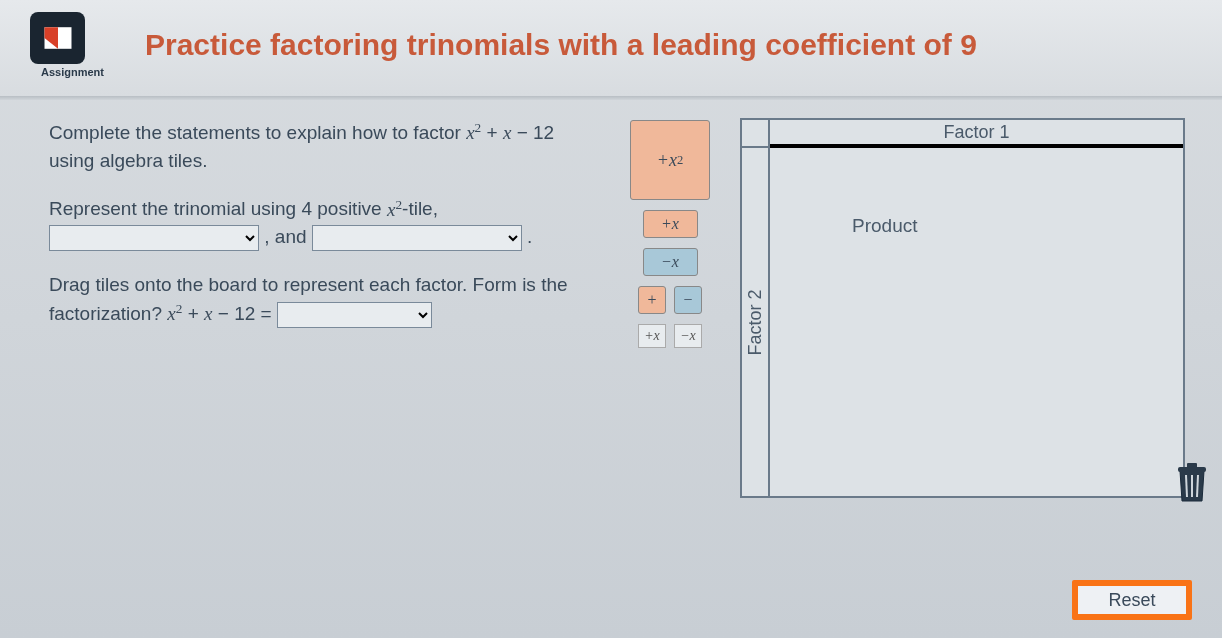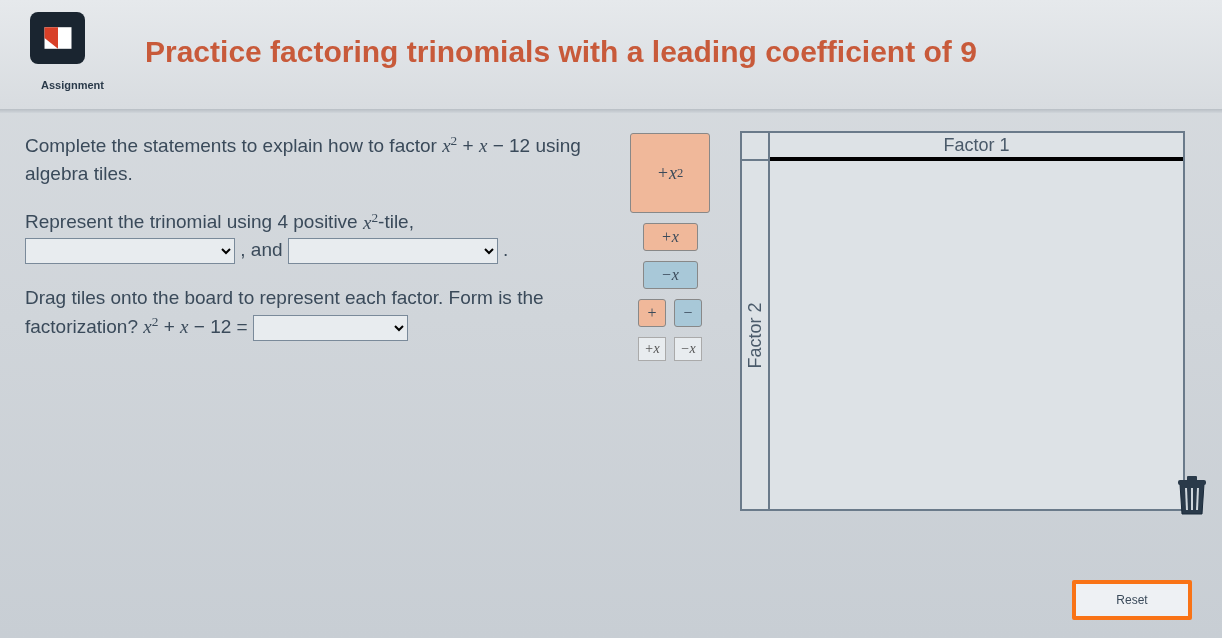--- a/index.html
+++ b/index.html
@@ -32,42 +32,42 @@
   width: 36px;
   height: 36px;
   position: relative;
 }
 .logo-inner svg { width: 100%; height: 100%; }
 .logo-label {
   font-size: 11px;
   color: #2a3a4a;
   font-weight: bold;
   text-align: center;
-  margin-top: 15px;
+  margin-top: 2px;
 }
 .logo-wrap { display: flex; flex-direction: column; align-items: center; margin-right: 30px; }
 .title {
   font-size: 30px;
   font-weight: bold;
   color: #c85a3a;
   line-height: 1.25;
 }
 .divider { height: 4px; background: linear-gradient(to bottom, #b8bec4, #d0d5da); }
 .content {
   display: flex;
   padding: 18px 20px 10px 25px;
   gap: 20px;
 }
 .left {
   width: 575px;
   font-size: 19px;
   color: #3a4a5a;
   line-height: 1.45;
 }
-.left p { margin-bottom: 20px; }
+.left p { margin-bottom: 20px; margin-left: 24px; }
 .math-var { font-style: italic; font-family: 'Times New Roman', serif; }
 sup { font-size: 0.7em; vertical-align: super; font-style: normal; }
 select.blank {
   border: 1px solid #7a8a9a;
   background: #e8ecef;
   height: 26px;
   font-size: 14px;
   vertical-align: middle;
 }
 .blank-wide { width: 210px; }
@@ -168,22 +168,22 @@
 
 .footer {
   position: absolute;
   right: 30px;
   bottom: 18px;
 }
 .reset-btn {
   width: 120px;
   height: 40px;
   background: #eef1f4;
-  border: 4px solid #f97316;
-  font-size: 12px;
+  border: 6px solid #f97316;
+  font-size: 18px;
   color: #3a4a5a;
   cursor: pointer;
   border-radius: 2px;
 }
 </style>
 </head>
 <body>
 
 <div class="header">
   <div class="logo-wrap">
@@ -243,20 +243,23 @@
   </div>
 
   <div class="board-area">
     <div class="board">
       <div class="corner"></div>
       <div class="top-strip">
         <span>Factor 1</span>
       </div>
       <div class="left-strip">
         <span>Factor 2</span>
+      </div>
+      <div class="product-area">
+        <div class="product-label">Product</div>
       </div>
     </div>
     <div class="trash">
       <svg viewBox="0 0 40 42">
         <path d="M8 10 L32 10 L30 40 L10 40 Z" fill="#2a3a4a" stroke="#1a2a3a" stroke-width="1"></path>
         <rect x="6" y="6" width="28" height="5" rx="2" fill="#2a3a4a"></rect>
         <rect x="15" y="2" width="10" height="5" rx="1" fill="#2a3a4a"></rect>
         <line x1="14" y1="14" x2="15" y2="36" stroke="#cfd6dc" stroke-width="2"></line>
         <line x1="20" y1="14" x2="20" y2="36" stroke="#cfd6dc" stroke-width="2"></line>
         <line x1="26" y1="14" x2="25" y2="36" stroke="#cfd6dc" stroke-width="2"></line>

